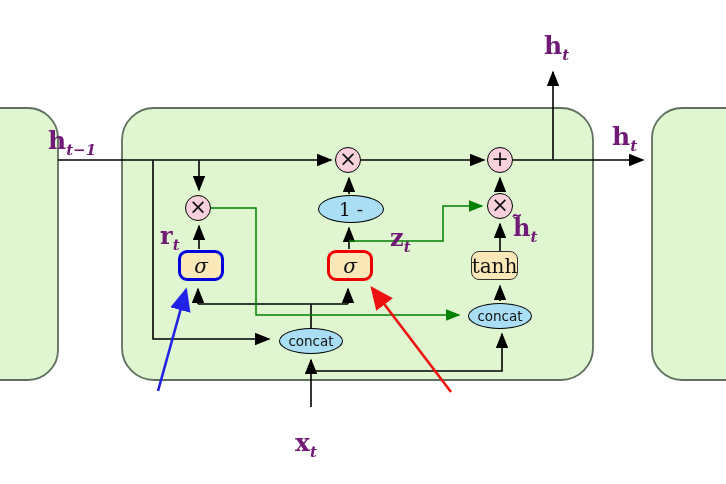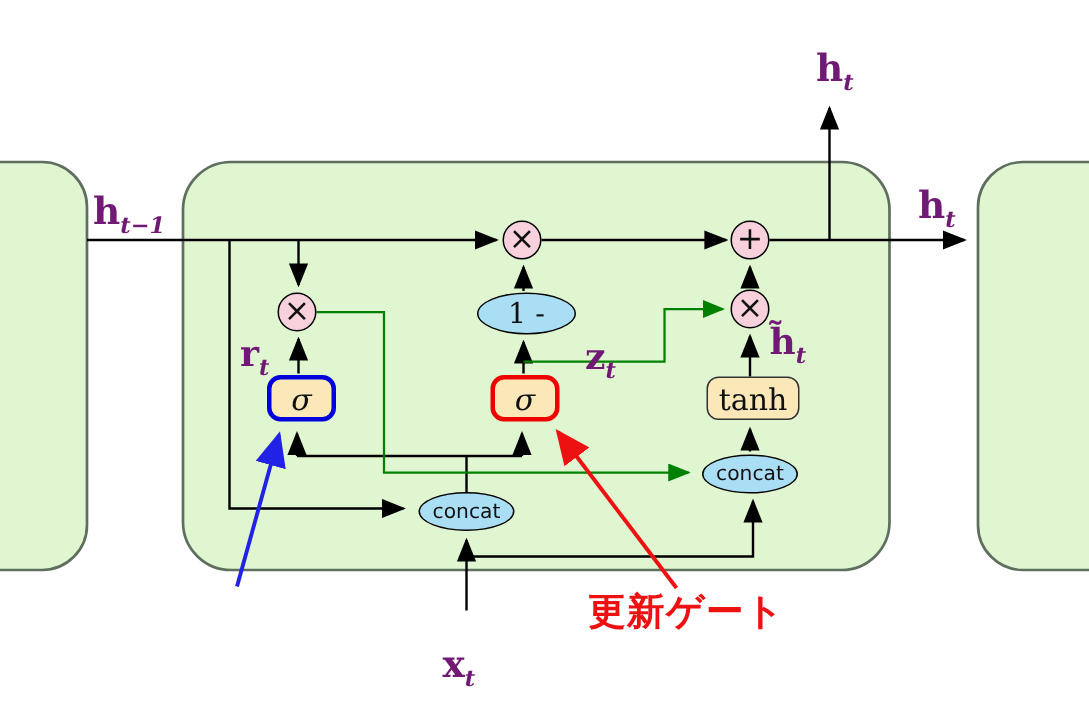--- a/index.html
+++ b/index.html
@@ -15,21 +15,21 @@
   .ann-red{stroke:var(--annotation_red,#ee1111);stroke-width:2.6;fill:none;}
 
   .node{position:absolute;box-sizing:border-box;display:flex;align-items:center;justify-content:center;color:#111;}
   .op{width:26px;height:26px;border-radius:50%;border:1.5px solid #000;
       background:var(--op_fill,#f8d1dc);font-family:"DejaVu Sans",sans-serif;
       font-size:21px;line-height:1;padding-bottom:2px;}
   .sigma{width:46px;height:31px;border-radius:9px;background:var(--box_fill,#fae8b8);
       font-size:20px;font-style:italic;}
   .sigma.reset{border:3.2px solid var(--reset_border,#0000dd);}
   .sigma.update{border:3.2px solid var(--update_border,#ee0000);}
-  .tanhbox{width:62px;height:29px;border-radius:8px;border:1.6px solid #333;
+  .tanhbox{width:47px;height:29px;border-radius:8px;border:1.6px solid #333;
       background:var(--box_fill,#fae8b8);font-size:20px;}
   .ellipse{border-radius:50%;border:1.5px solid #000;background:var(--ellipse_fill,#aadef5);}
   .concat{width:64px;height:26px;font-family:"DejaVu Sans","Liberation Sans",sans-serif;font-size:13.5px;}
   .oneminus{width:66px;height:28px;font-size:19px;}
 
   .mlab{position:absolute;font-weight:700;font-size:25px;color:#701a75;line-height:1;white-space:nowrap;}
   .mlab sub{font-weight:700;font-style:italic;font-size:15px;line-height:1;}
   .mlab .plain{font-weight:400;}
   .ann{position:absolute;font-family:"DejaVu Sans","Liberation Sans",sans-serif;
        font-weight:700;font-size:25px;line-height:1;white-space:nowrap;letter-spacing:1px;}
@@ -116,21 +116,21 @@
   <div class="node ellipse oneminus" style="left:318px;top:195px;">
     <span>1 -</span>
   </div>
   <div class="node ellipse concat" style="left:279px;top:328px;">
     <span>concat</span>
   </div>
   <div class="node ellipse concat" style="left:468px;top:303px;">
     <span>concat</span>
   </div>
 
-  <div class="mlab" style="left:62px;top:128px;">
+  <div class="mlab" style="left:48px;top:128px;">
     <span>h</span><sub>t−1</sub>
   </div>
   <div class="mlab" style="left:544px;top:33px;">
     <span>h</span><sub>t</sub>
   </div>
   <div class="mlab" style="left:612px;top:124px;">
     <span>h</span><sub>t</sub>
   </div>
   <div class="mlab" style="left:295px;top:406px;margin-top:24px;">
     <span>x</span><sub>t</sub>
@@ -138,15 +138,14 @@
   <div class="mlab" style="left:160px;top:224px;font-size:24px;">
     <span>r</span><sub>t</sub>
   </div>
   <div class="mlab" style="left:390px;top:226px;font-size:24px;">
     <span>z</span><sub>t</sub>
   </div>
   <div class="mlab" style="left:513px;top:216px;font-size:24px;">
     <span>h̃</span><sub>t</sub>
   </div>
 
-  <div class="ann red" style="left:392px;top:395px;">更新ゲート</div>
 
 </div>
 
 </body></html>

